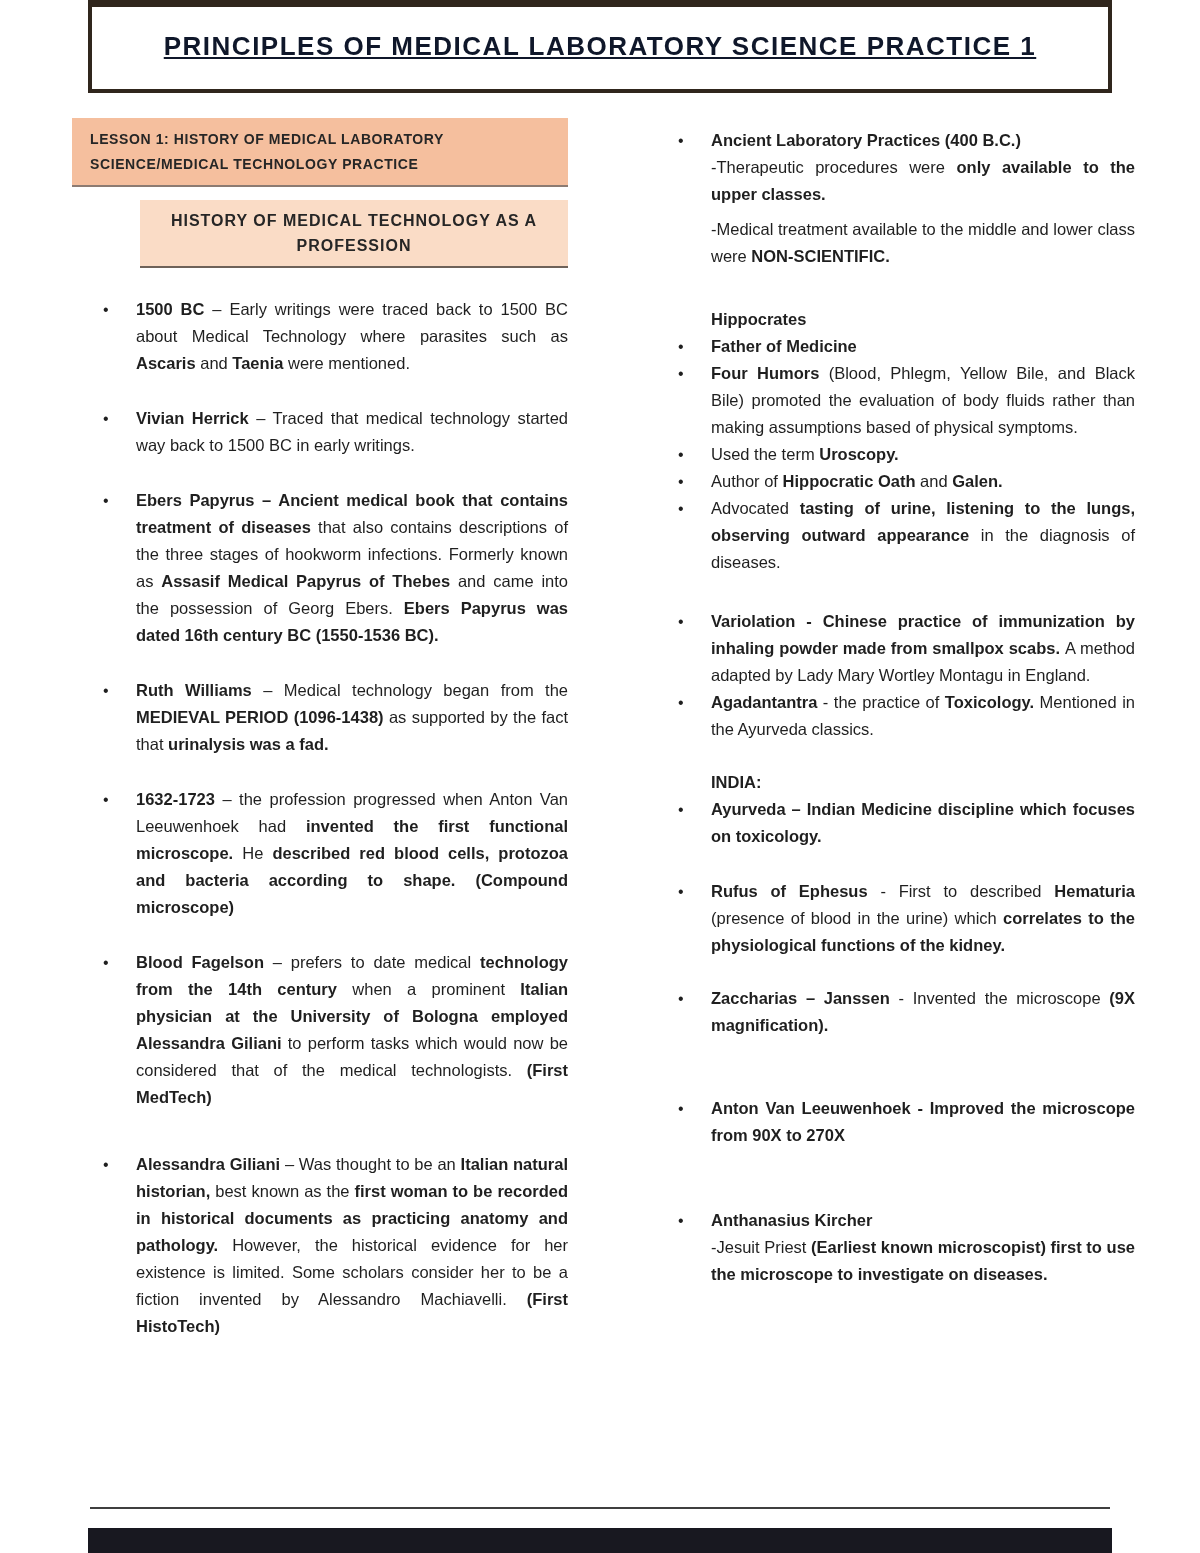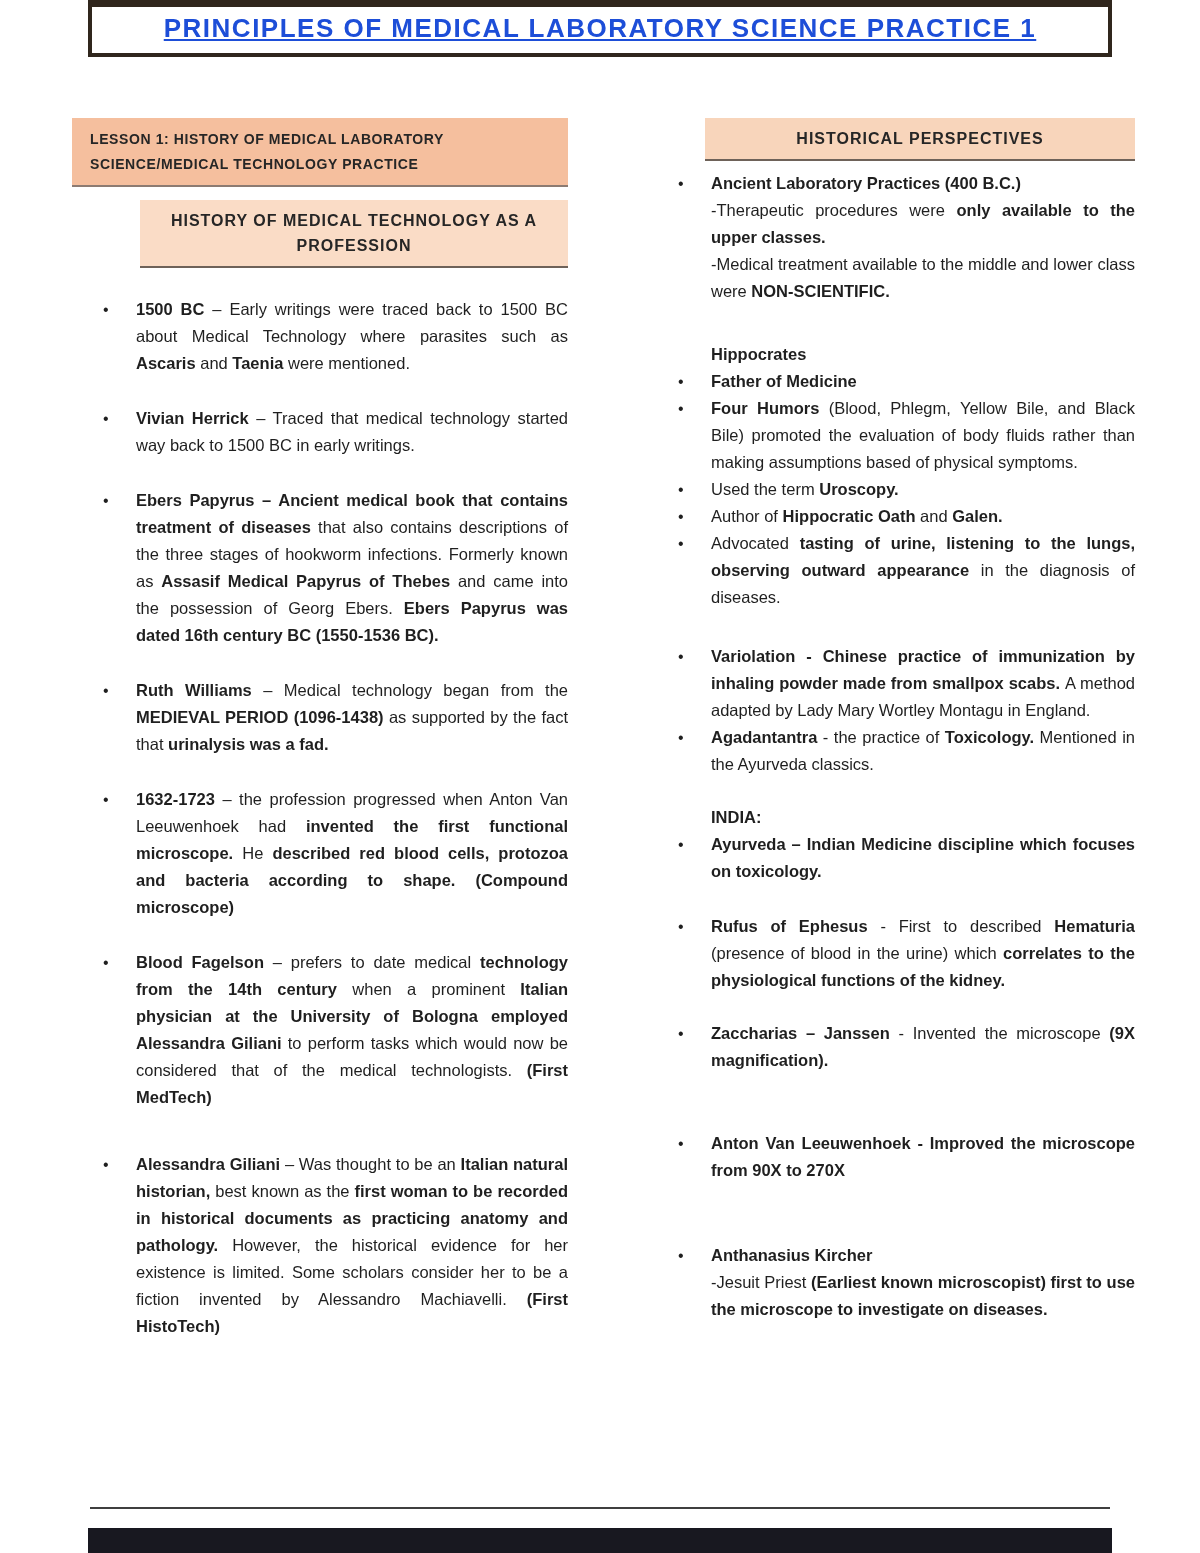--- a/index.html
+++ b/index.html
@@ -9,22 +9,22 @@
     font-family:"Liberation Sans", sans-serif;
   }
 
   
   .title-box {
     position:absolute; left:88px; right:88px; top:0;
     border:4px solid #30261d; border-top-width:7px;
     padding:6px 8px 9px 8px; background:#ffffff;
   }
   .title-box h1 {
-    margin:0; font-size:26px; font-weight:bold; letter-spacing:1.5px;
-    text-align:center; text-decoration:underline; color:#1d4ed8;
+    margin:18px; font-size:26px; font-weight:bold; letter-spacing:1.5px;
+    text-align:center; text-decoration:underline; color:#0f172a;
     white-space:nowrap; overflow:hidden;
   }
 
   
   .col { position:absolute; top:118px; }
   .col-left  { left:90px;  width:478px; }
   .col-right { left:665px; width:470px; }
 
   
   .lesson-header {
@@ -105,33 +105,32 @@
           <span class="rich"><b>Blood Fagelson </b><span>– prefers to date medical </span><b>technology from the 14th century </b><span>when a prominent </span><b>Italian physician at the University of Bologna employed Alessandra Giliani </b><span>to perform tasks which would now be considered that of the medical technologists. </span><b>(First MedTech)</b></span>
         </div>
 
         <div class="item" style="margin-top: 40px;">
           <span class="rich"><b>Alessandra Giliani </b><span>– Was thought to be an </span><b>Italian natural historian, </b><span>best known as the </span><b>first woman to be recorded in historical documents as practicing anatomy and pathology. </b><span>However, the historical evidence for her existence is limited. Some scholars consider her to be a fiction invented by Alessandro Machiavelli. </span><b>(First HistoTech)</b></span>
         </div>
       </div>
   </section>
 
   <section class="col col-right">
-    <div class="section-header right-top">HISTORICAL PERSPECTIVES</div>
     <div class="list">
 
         <div class="item" style="margin-top: 9px;">
           <span class="rich"><b>Ancient Laboratory Practices (400 B.C.)</b></span>
         </div>
 
 
         <div class="item no-bullet" style="margin-top: 0px;">
           <span class="rich"><span>-Therapeutic procedures were </span><b>only available to the upper classes.</b></span>
         </div>
 
-        <div class="item no-bullet" style="margin-top: 0px;">
+        <div class="item no-bullet" style="margin-top: 8px;">
           <span class="rich"><span>-Medical treatment available to the middle and lower class were </span><b>NON-SCIENTIFIC.</b></span>
         </div>
 
         <div class="item no-bullet" style="margin-top: 36px;">
           <span class="rich"><b>Hippocrates</b></span>
         </div>
 
         <div class="item" style="margin-top: 0px;">
           <span class="rich"><b>Father of Medicine</b></span>
         </div>

